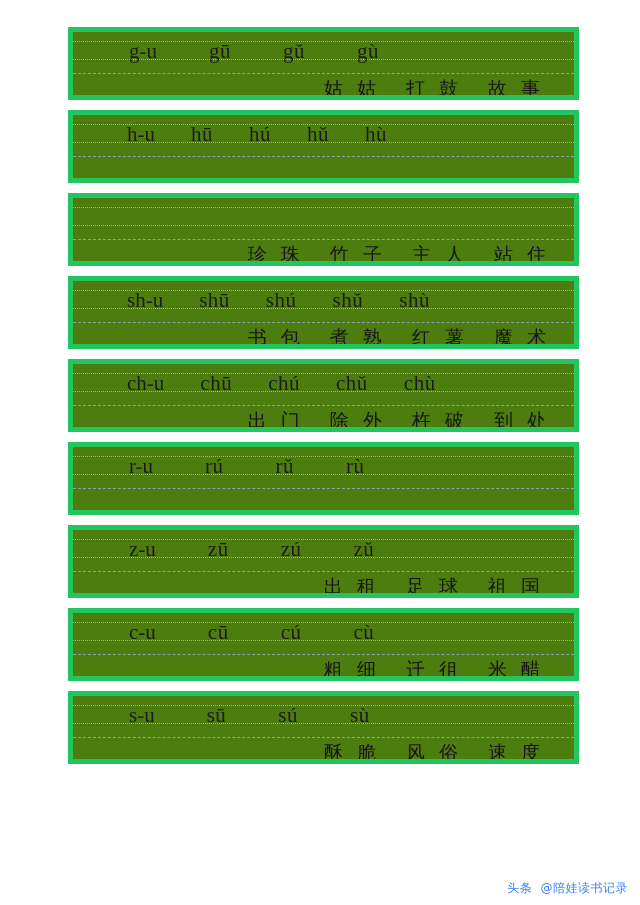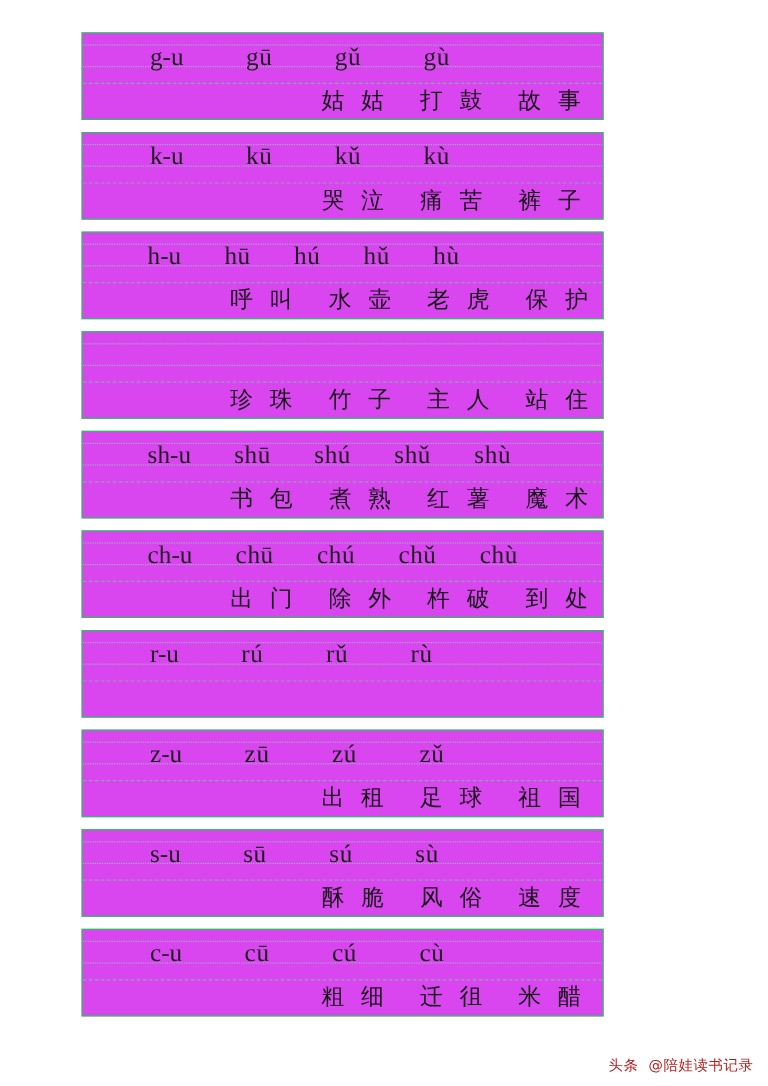--- a/index.html
+++ b/index.html
@@ -22,24 +22,24 @@
   #rows {
     position: absolute;
     left: 68px;
     top: 27px;
     width: 511px;
   }
 
   
   .card {
     position: relative;
-    width: 435px;
+    width: 511px;
     height: 73px;
-    border: 1px solid #22c55e;
-    background: #d946ef;
+    border: 5px solid #22c55e;
+    background: #4d7c0f;
     margin-bottom: 10px;
     overflow: hidden;
   }
 
   
   .guide {
     position: absolute;
     left: 0;
     right: 0;
     height: 0;
@@ -70,21 +70,21 @@
     white-space: nowrap;
     position: relative;
     top: -1px;
   }
   .pinyin.syllable-head { letter-spacing: 0px; }
 
   
   .hanzi-row {
     position: absolute;
     left: 0;
-    right: 4px;
+    right: 20px;
     top: 41px;
     height: 30px;
     display: flex;
     align-items: center;
     justify-content: flex-end;
     gap: 0;
   }
   .word {
     font-family: "DejaVu Sans", sans-serif;
     font-size: 19px;
@@ -101,21 +101,21 @@
   .hz-3 { padding-right: 6px; }
   .hz-4 { padding-right: 0px; }
 
   
   #watermark {
     position: absolute;
     right: 12px;
     bottom: 8px;
     font-family: "DejaVu Sans", sans-serif;
     font-size: 12px;
-    color: #b91c1c;
+    color: #3b82f6;
     letter-spacing: .5px;
     white-space: nowrap;
   }
   #watermark .wm-site { margin-right: 4px; }
 </style>
 </head>
 <body>
 
 <div id="sheet">
 
@@ -127,55 +127,33 @@
         <div class="pinyin-row">
           <span class="pinyin syllable-head">g-u</span>
           <span class="pinyin">gū</span>
           <span class="pinyin">gǔ</span>
           <span class="pinyin">gù</span>
         </div>
         <div class="hanzi-row hz-3">
           <span class="word">姑 姑</span>
           <span class="word">打 鼓</span>
           <span class="word">故 事</span>
-        </div>
-      </div>
-      <div class="card c-4items">
-        <div class="guide g1"></div>
-        <div class="guide g2"></div>
-        <div class="guide g3"></div>
-        <div class="pinyin-row">
-          <span class="pinyin syllable-head">k-u</span>
-          <span class="pinyin">kū</span>
-          <span class="pinyin">kǔ</span>
-          <span class="pinyin">kù</span>
-        </div>
-        <div class="hanzi-row hz-3">
-          <span class="word">哭 泣</span>
-          <span class="word">痛 苦</span>
-          <span class="word">裤 子</span>
         </div>
       </div>
       <div class="card c-5items">
         <div class="guide g1"></div>
         <div class="guide g2"></div>
         <div class="guide g3"></div>
         <div class="pinyin-row">
           <span class="pinyin syllable-head">h-u</span>
           <span class="pinyin">hū</span>
           <span class="pinyin">hú</span>
           <span class="pinyin">hǔ</span>
           <span class="pinyin">hù</span>
         </div>
-        <div class="hanzi-row hz-4">
-          <span class="word">呼 叫</span>
-          <span class="word">水 壶</span>
-          <span class="word">老 虎</span>
-          <span class="word">保 护</span>
-        </div>
       </div>
       <div class="card c-5items">
         <div class="guide g1"></div>
         <div class="guide g2"></div>
         <div class="guide g3"></div>
         <div class="hanzi-row hz-4">
           <span class="word">珍 珠</span>
           <span class="word">竹 子</span>
           <span class="word">主 人</span>
           <span class="word">站 住</span>
@@ -242,47 +220,47 @@
           <span class="word">出 租</span>
           <span class="word">足 球</span>
           <span class="word">祖 国</span>
         </div>
       </div>
       <div class="card c-4items">
         <div class="guide g1"></div>
         <div class="guide g2"></div>
         <div class="guide g3"></div>
         <div class="pinyin-row">
+          <span class="pinyin syllable-head">c-u</span>
+          <span class="pinyin">cū</span>
+          <span class="pinyin">cú</span>
+          <span class="pinyin">cù</span>
+        </div>
+        <div class="hanzi-row hz-3">
+          <span class="word">粗 细</span>
+          <span class="word">迁 徂</span>
+          <span class="word">米 醋</span>
+        </div>
+      </div>
+      <div class="card c-4items">
+        <div class="guide g1"></div>
+        <div class="guide g2"></div>
+        <div class="guide g3"></div>
+        <div class="pinyin-row">
           <span class="pinyin syllable-head">s-u</span>
           <span class="pinyin">sū</span>
           <span class="pinyin">sú</span>
           <span class="pinyin">sù</span>
         </div>
         <div class="hanzi-row hz-3">
           <span class="word">酥 脆</span>
           <span class="word">风 俗</span>
           <span class="word">速 度</span>
         </div>
       </div>
-      <div class="card c-4items">
-        <div class="guide g1"></div>
-        <div class="guide g2"></div>
-        <div class="guide g3"></div>
-        <div class="pinyin-row">
-          <span class="pinyin syllable-head">c-u</span>
-          <span class="pinyin">cū</span>
-          <span class="pinyin">cú</span>
-          <span class="pinyin">cù</span>
-        </div>
-        <div class="hanzi-row hz-3">
-          <span class="word">粗 细</span>
-          <span class="word">迁 徂</span>
-          <span class="word">米 醋</span>
-        </div>
-      </div>
     </div>
 
   <div id="watermark">
     <span class="wm-site">头条</span>
     <span>@陪娃读书记录</span>
   </div>
 
 </div>
 
 </body></html>

